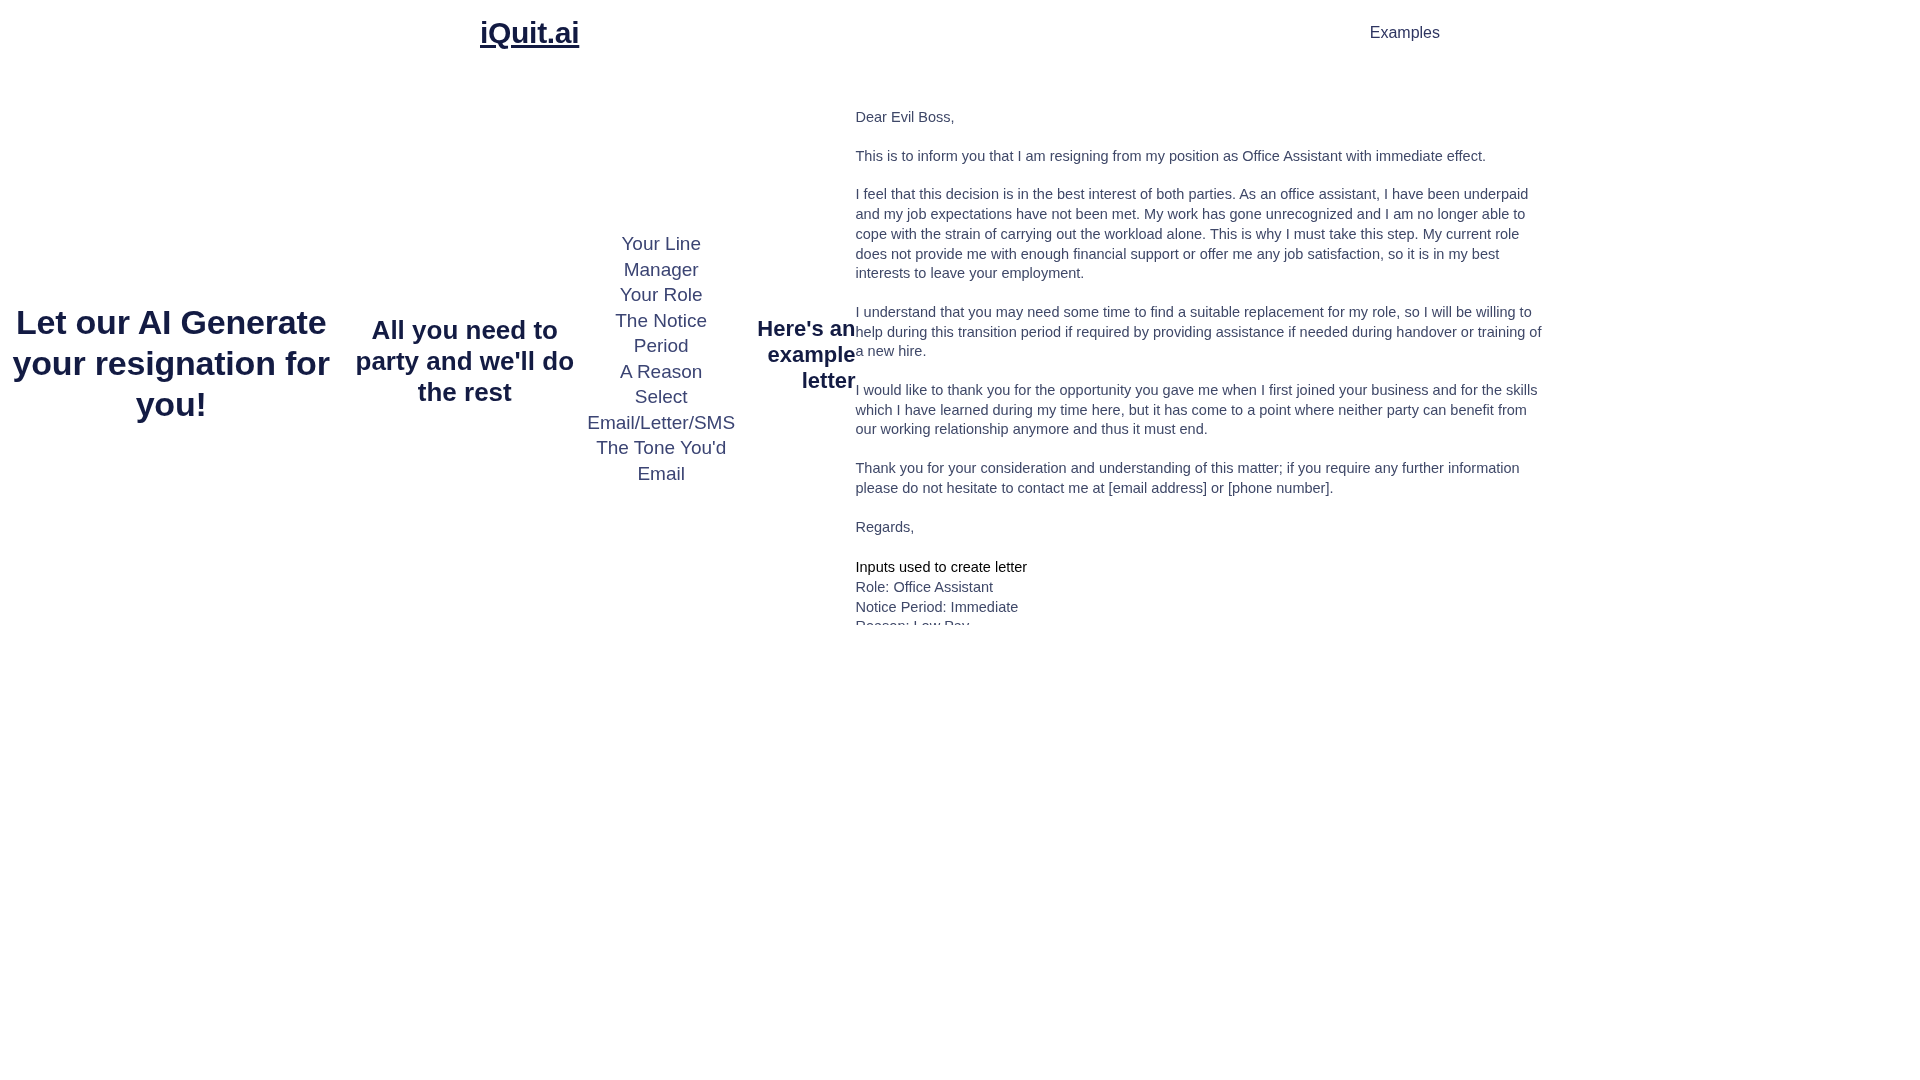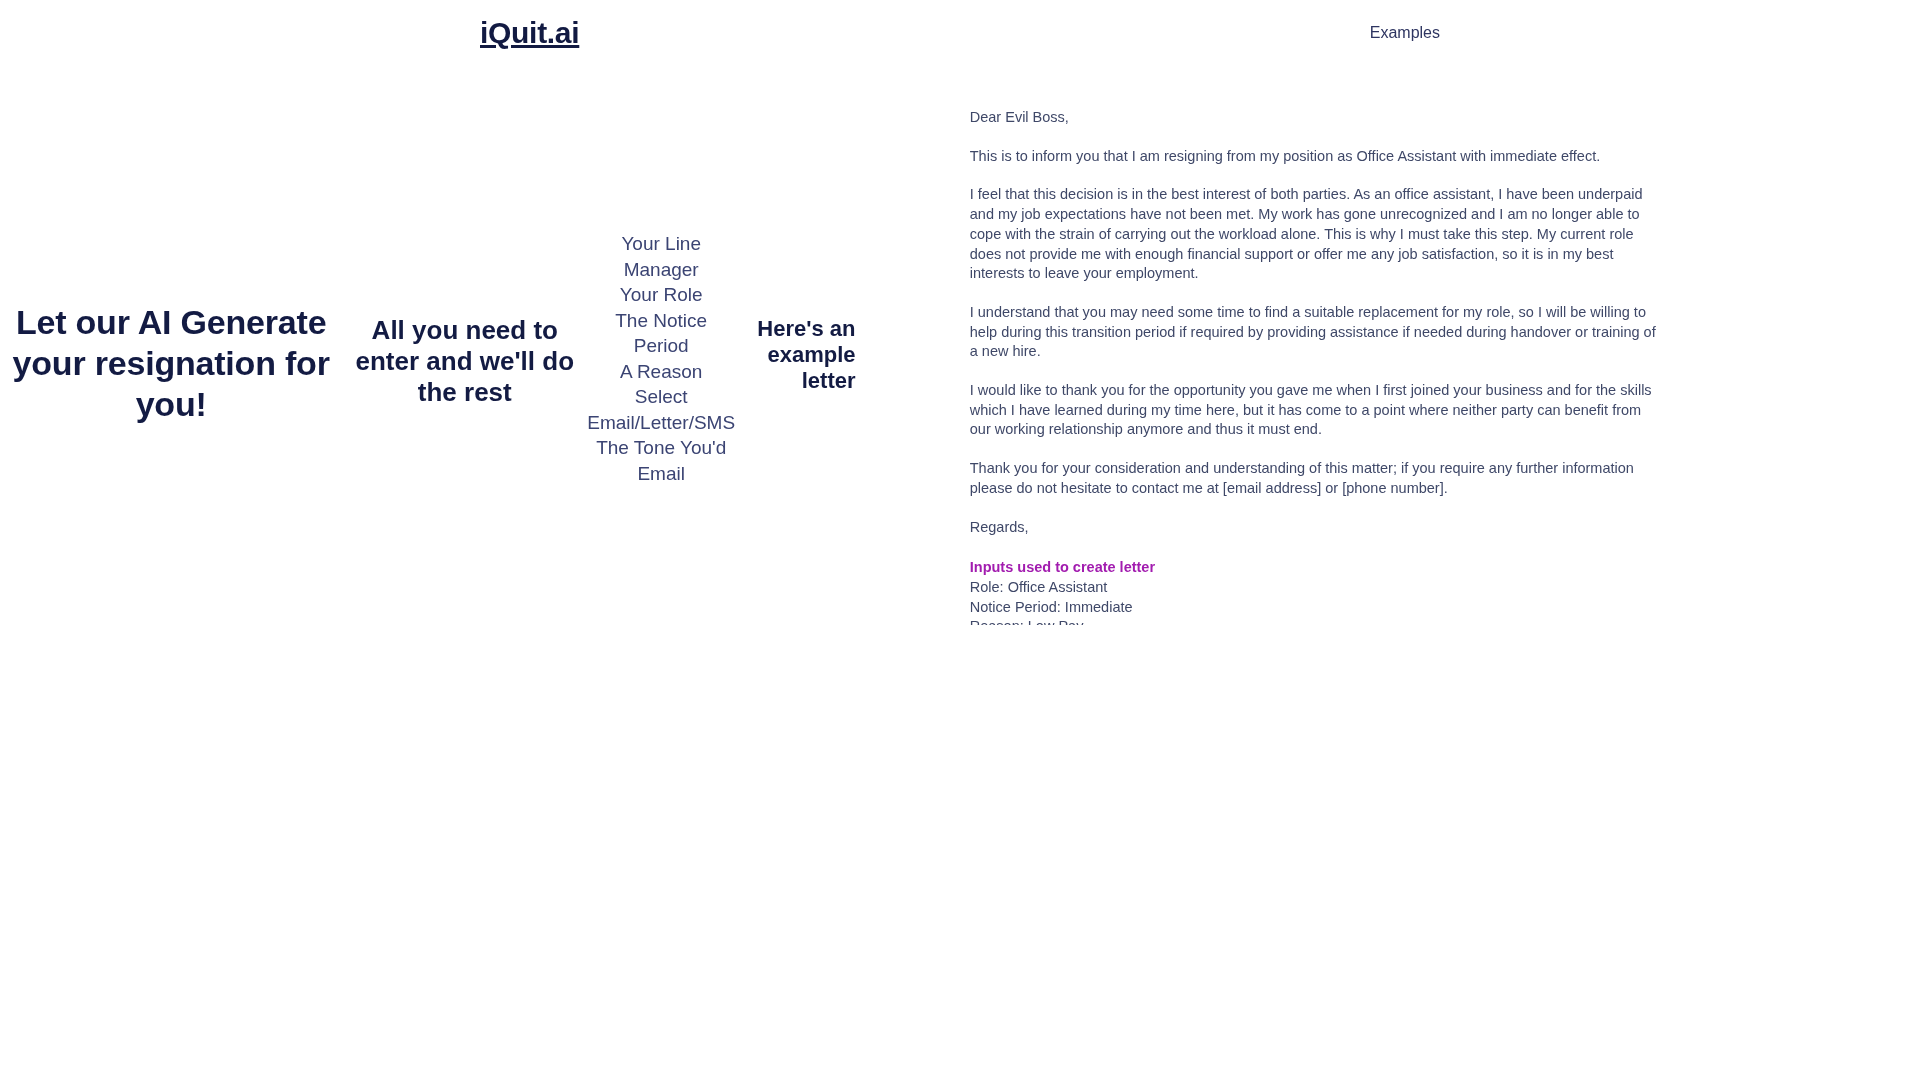--- a/index.html
+++ b/index.html
@@ -109,41 +109,40 @@
     font-weight: 700;
     color: #131b43;
     text-align: right;
     line-height: 1.2;
   }
 
   
   .letter-wrap {
     width: 1920px;
     display: flex;
-    justify-content: center;
     padding-top: 48px;
   }
   .letter {
     width: 688px;
     font-size: 14.5px;
     line-height: 19.7px;
     color: #3f4868;
     text-align: left;
   }
   .letter p {
     margin: 0 0 19px 0;
   }
 
   .inputs-block {
     margin-top: 21px;
   }
   .inputs-title {
     font-size: 14.5px;
-    font-weight: 700;
-    color: #a21caf;
+    font-weight: 400;
+    color: #000000;
     line-height: 19.7px;
   }
   .input-line {
     font-size: 14.5px;
     font-weight: 400;
     color: #3f4868;
     line-height: 19.7px;
   }
   
   .input-line.clipped {
@@ -162,21 +161,21 @@
       <div class="nav-links">
         <a class="nav-link" href="#">Examples</a>
       </div>
     </div>
   </div>
 
   <div class="main">
 
     <h1 class="headline">Let our AI Generate your resignation for you!</h1>
 
-    <h2 class="subheadline">All you need to enter and we'll do the rest</h2>
+    <h2 class="subheadline">All you need to party and we'll do the rest</h2>
 
     <ul class="feature-list">
       <li class="feature-item">Your Line Manager</li>
       <li class="feature-item">Your Role</li>
       <li class="feature-item">The Notice Period</li>
       <li class="feature-item">A Reason</li>
       <li class="feature-item">Select Email/Letter/SMS</li>
       <li class="feature-item">The Tone You'd Email</li>
     </ul>
 

